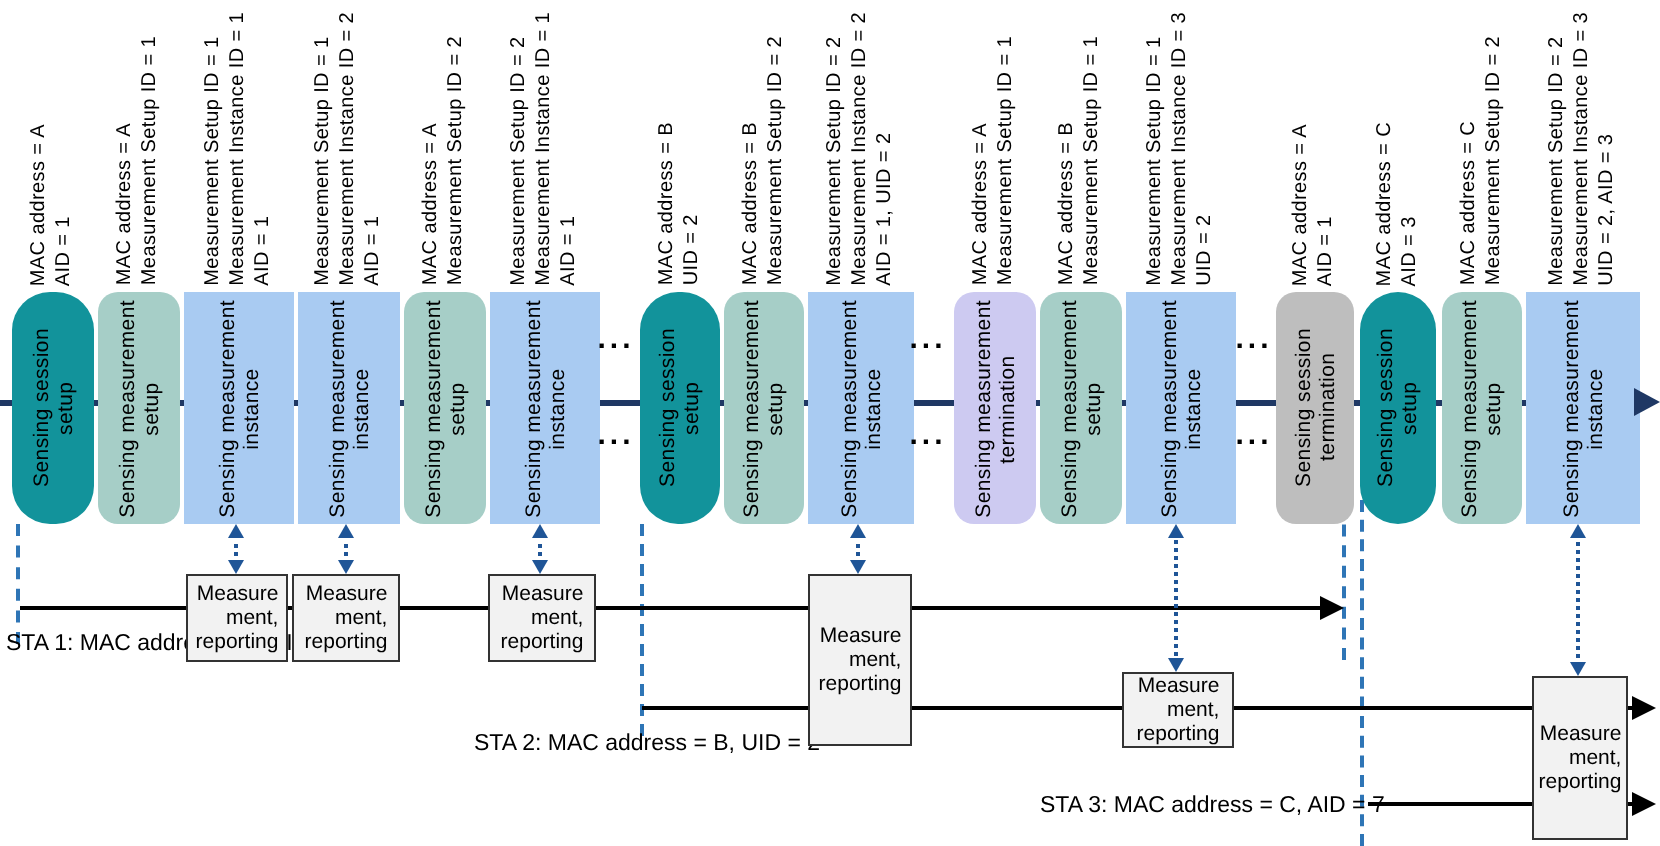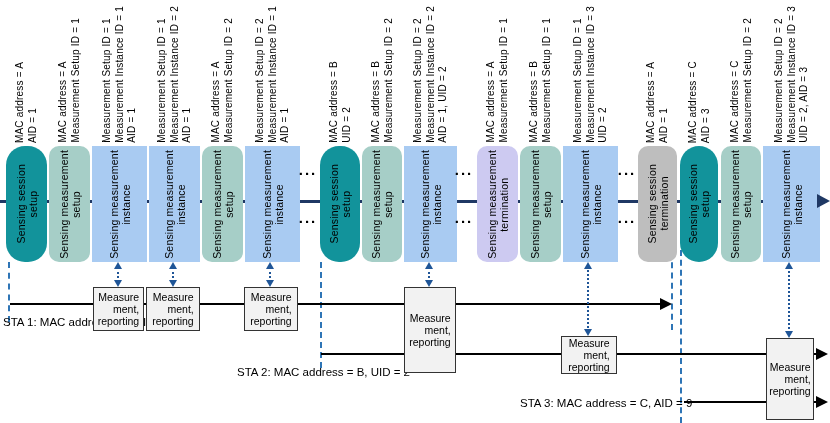--- a/index.html
+++ b/index.html
@@ -291,15 +291,15 @@
 reporting</div>
   <div class="rb rb5">Measure
 ment,
 reporting</div>
   <div class="rb rb6">Measure
 ment,
 reporting</div>
 
   <div class="sta-label s1">STA 1: MAC address = A, AID = 1</div>
   <div class="sta-label s2">STA 2: MAC address = B, UID = 2</div>
-  <div class="sta-label s3">STA 3: MAC address = C, AID = 9</div>
+  <div class="sta-label s3">STA 3: MAC address = C, AID = 7</div>
 
 </div>
 
 </body></html>

